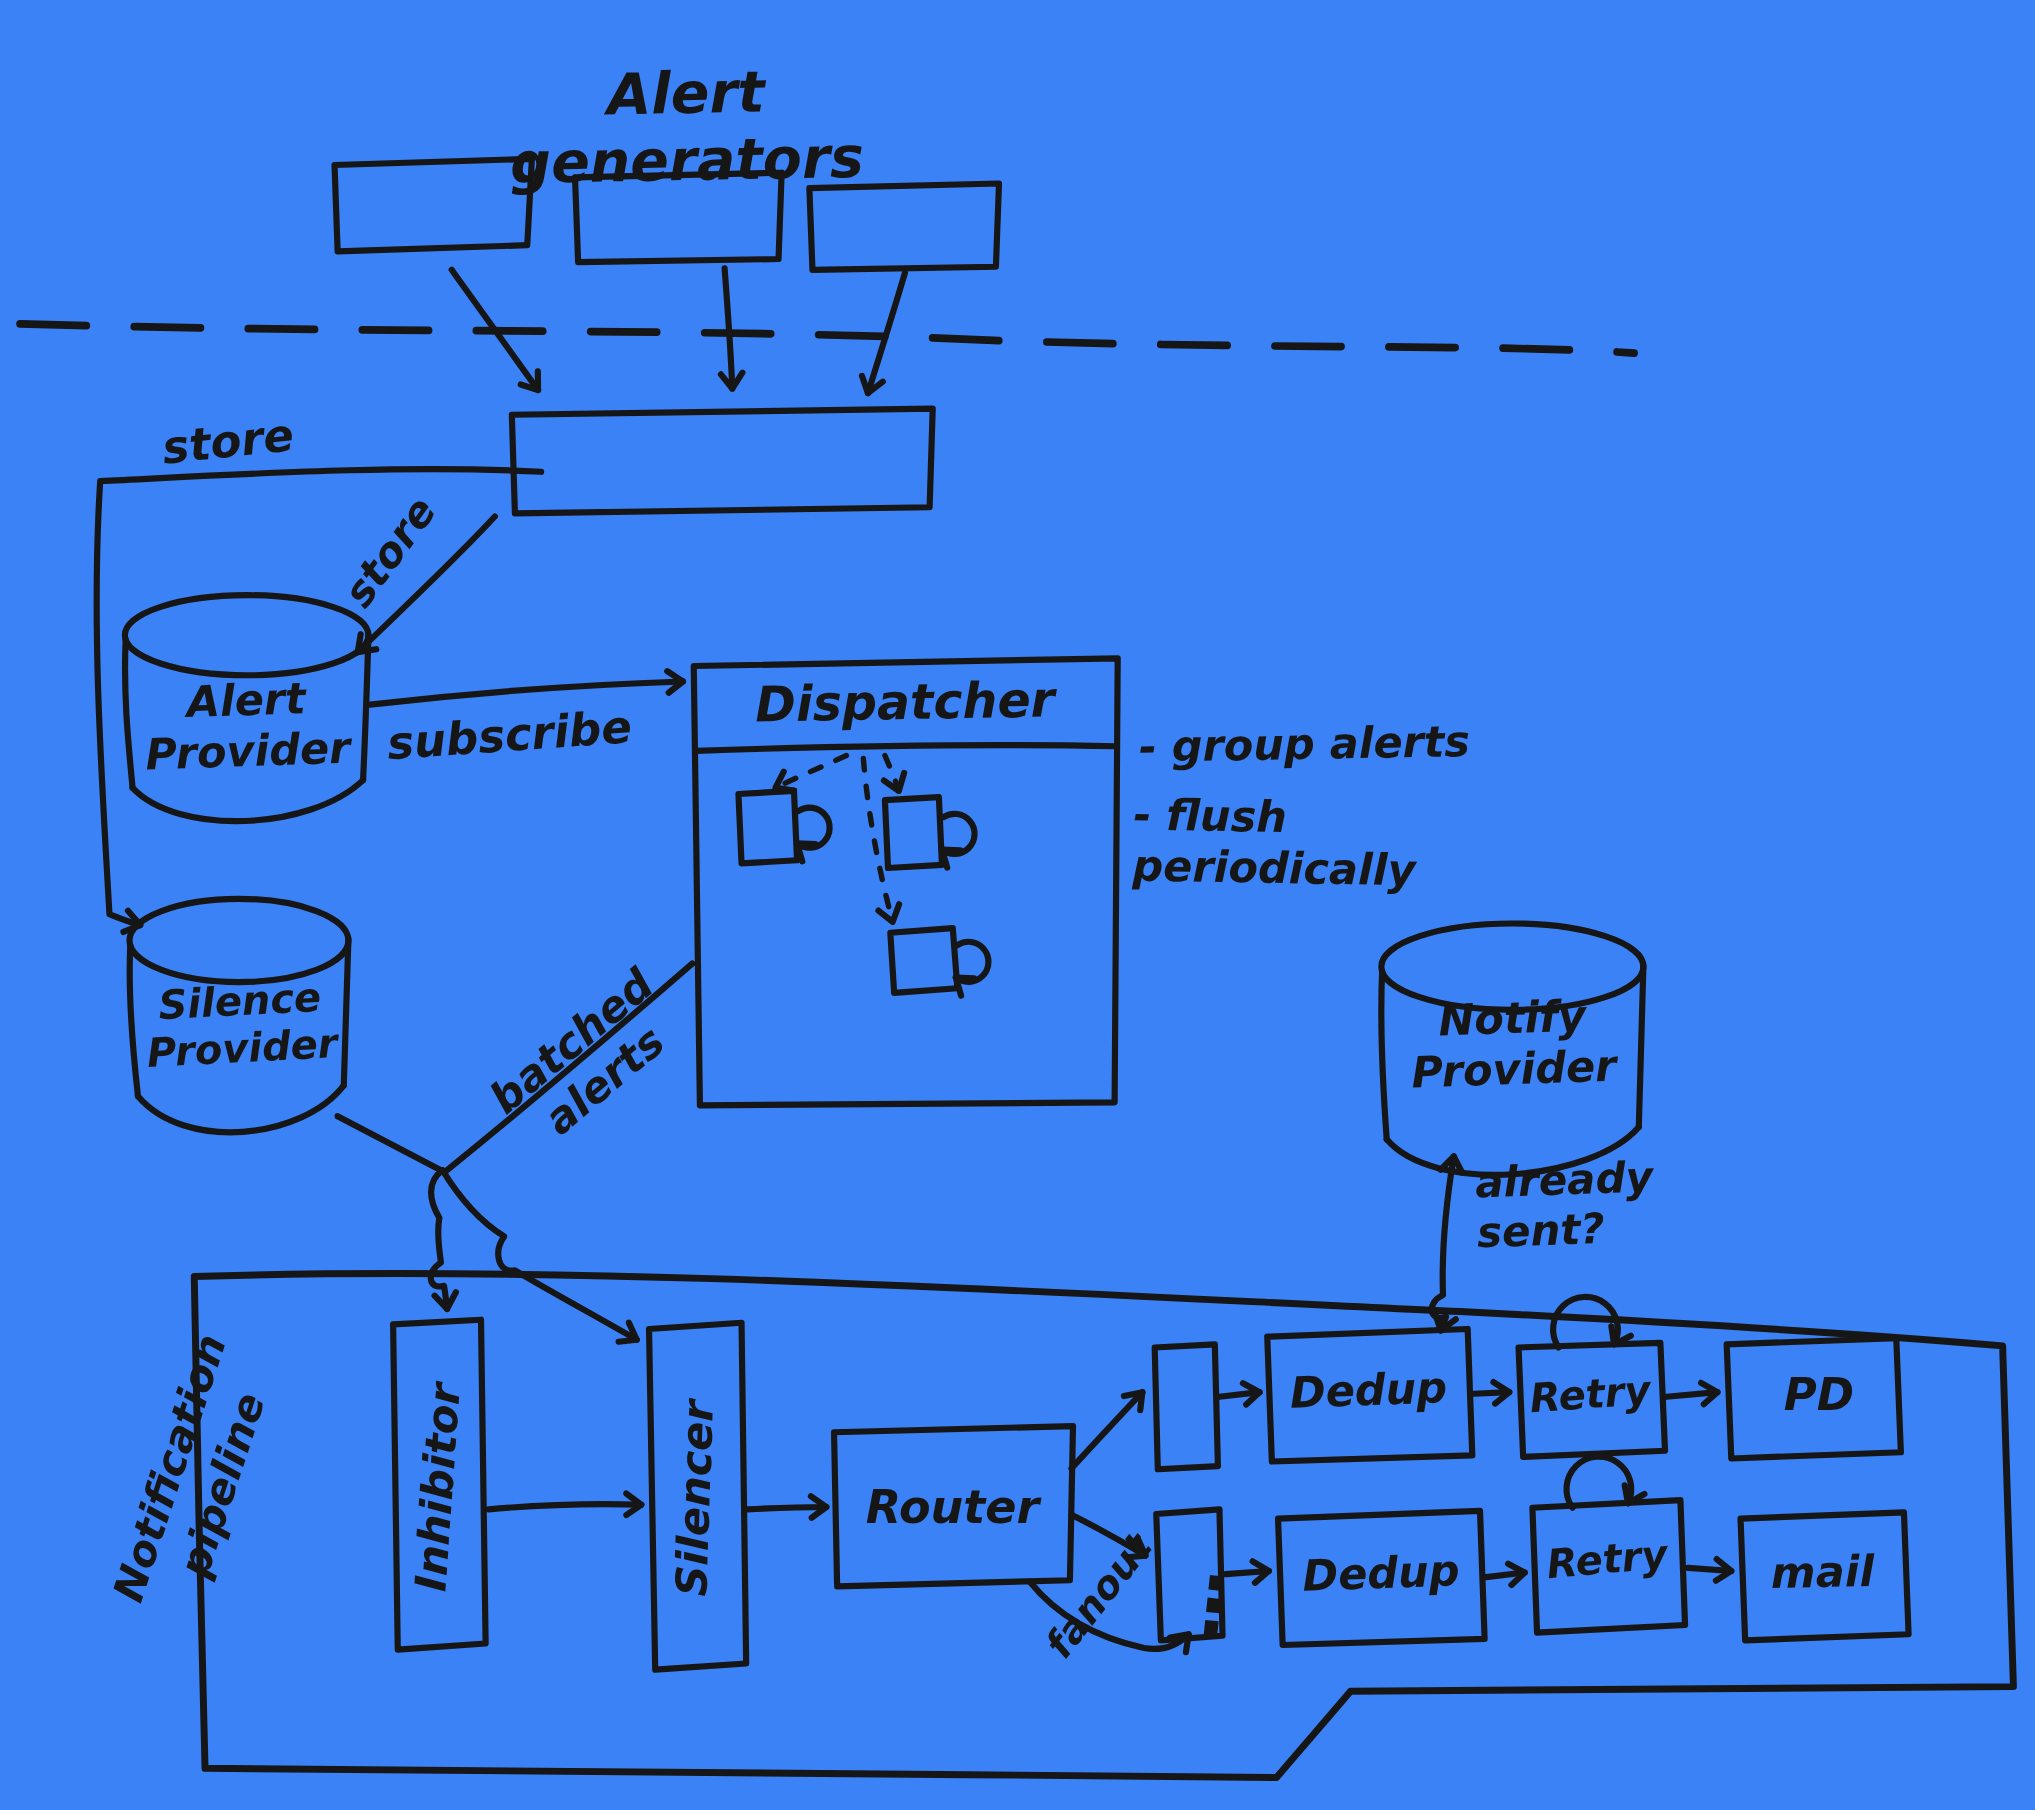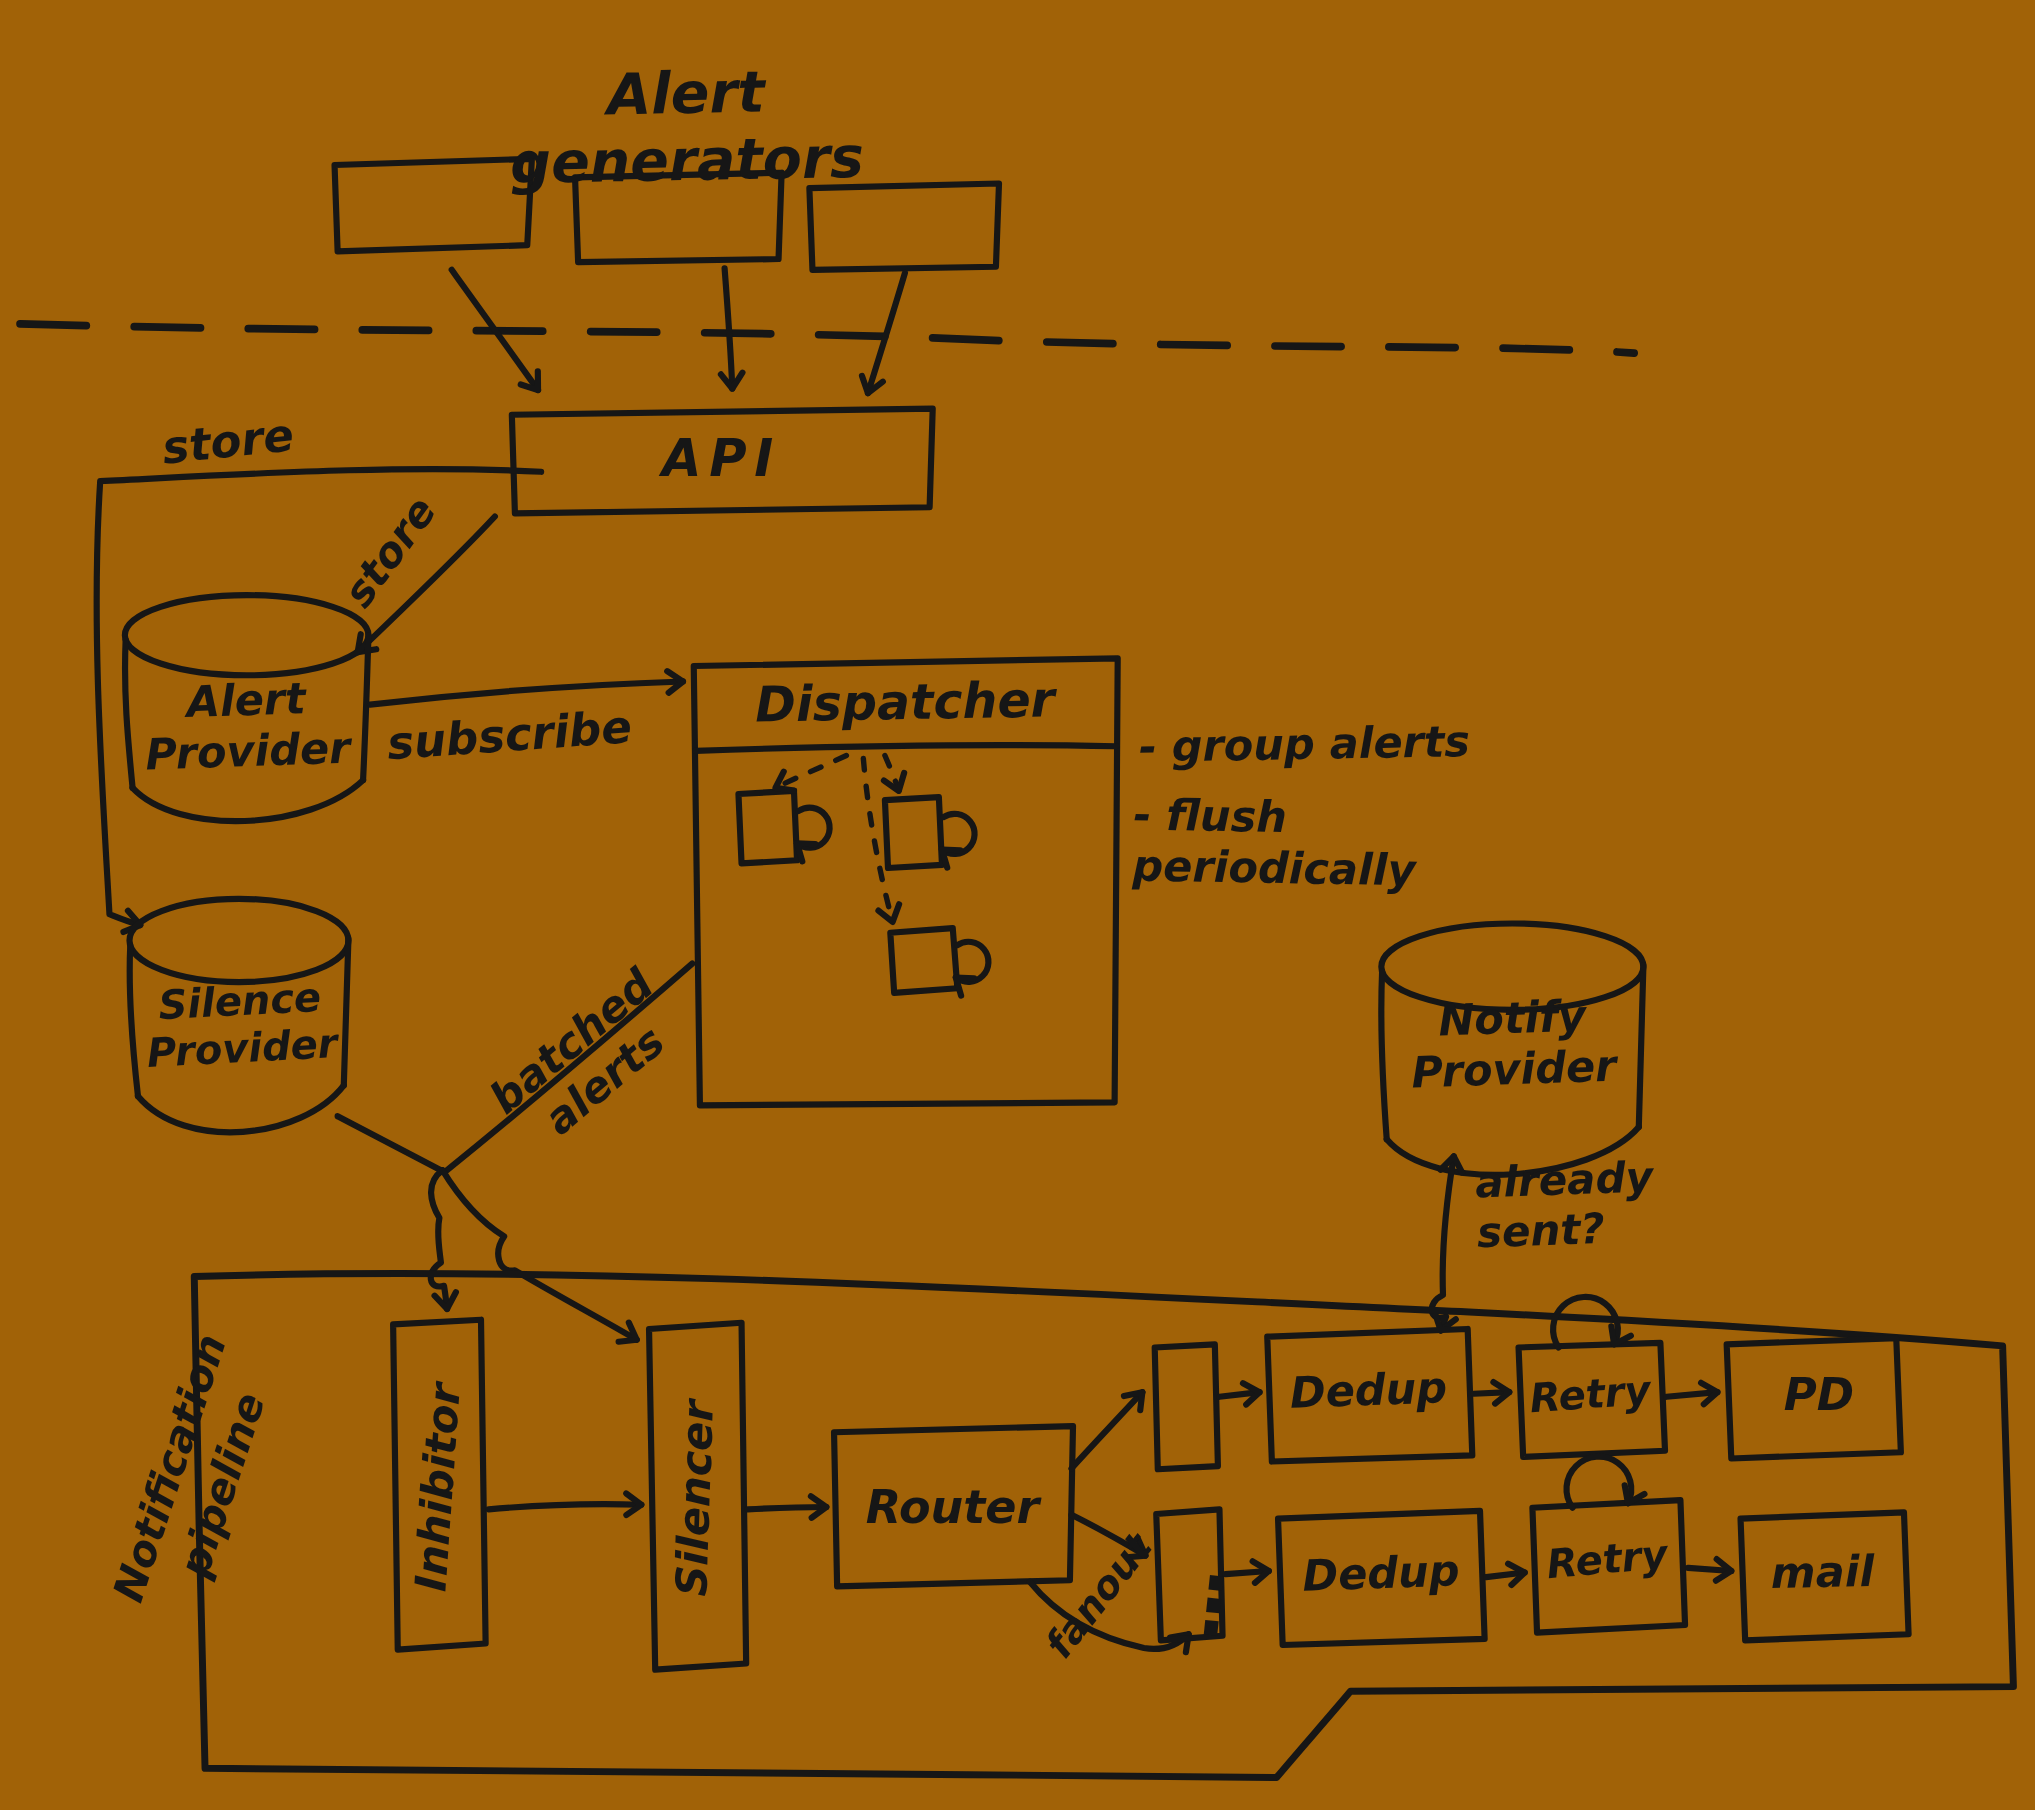--- a/index.html
+++ b/index.html
@@ -1,16 +1,16 @@
 <!DOCTYPE html>
 <html style="font-size:12.3px"><head>
 <meta charset="utf-8">
 <style>
   html,body{margin:0;padding:0;background:#ffffff;}
-  .stage{position:relative;width:2035px;height:1810px;background:#a16207;overflow:hidden;}
+  .stage{position:relative;width:2035px;height:1810px;background:#3b82f6;overflow:hidden;}
   .stage svg{position:absolute;left:0;top:0;}
   svg path, svg ellipse{fill:none;stroke:#161616;stroke-width:8;stroke-linecap:round;stroke-linejoin:round;}
   svg path.thick{stroke-width:9;}
   svg path.dash-big{stroke-dasharray:86 62;stroke-width:10;}
   svg path.dash-sm{stroke-dasharray:15 21;stroke-width:7;}
   .hand{position:absolute;font-family:"DejaVu Sans",sans-serif;font-style:italic;font-weight:bold;
         color:#161616;text-align:center;white-space:pre-line;line-height:1.18;}
   .left{text-align:left;}
 </style>
 </head>
@@ -150,21 +150,20 @@
       <path d="M1928,2046 L1978,2040" marker-end="url(#ah)"></path>
       <path d="M1988,1956 L2180,1946 L2186,2108 L1994,2118 Z"></path>
       <path d="M2040,1956 A42,42 0 1 1 2112,1950" marker-end="url(#ah)"></path>
       <path d="M2190,2034 L2246,2038" marker-end="url(#ah)"></path>
       <path d="M2258,1970 L2470,1962 L2476,2120 L2264,2128 Z"></path>
     </g>
   </svg>
 
   <div class="hand" style="left:463px;top:60px;width:447px;font-size:57px;transform:rotate(-1deg);">Alert generators</div>
 
-  <div class="hand" style="left:512px;top:429px;width:419px;font-size:51px;letter-spacing:7.7px;">API</div>
 
   <div class="hand" style="left:151px;top:415px;width:154px;font-size:45px;transform:rotate(-6deg);">store</div>
 
   <div class="hand" style="left:305px;top:527px;width:170px;font-size:42px;transform:rotate(-54deg);">store</div>
 
   <div class="hand" style="left:135px;top:675px;width:224px;font-size:43px;transform:rotate(-2deg);">Alert
 Provider</div>
 
   <div class="hand" style="left:387px;top:709px;width:239px;font-size:45px;transform:rotate(-4deg);">subscribe</div>
 

